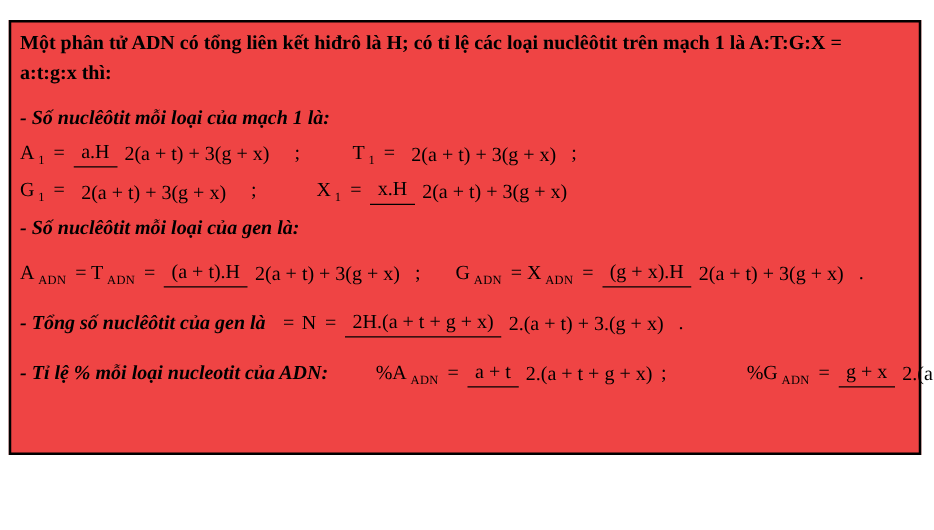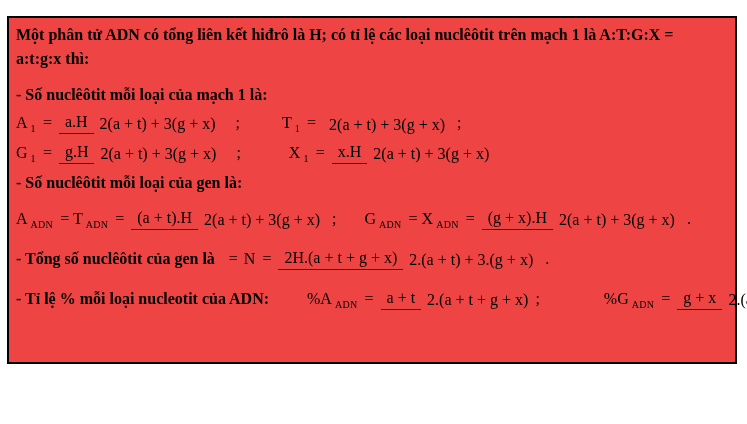--- a/index.html
+++ b/index.html
@@ -27,20 +27,21 @@
     font-weight: bold;
     font-size: 16px;
     line-height: 24px;
     white-space: nowrap;
   }
   .heading {
     font-weight: bold;
     font-size: 16px;
     line-height: 22px;
     white-space: nowrap;
+    font-style: italic;
   }
   .h-strand1 { margin-top: 13px; }
   .h-gene    { margin-top: 8px; }
   .eqrow {
     display: flex;
     align-items: center;
     font-size: 16px;
   }
   .row-1   { margin-top: 6px; }
   .row-2   { margin-top: 8px; }
@@ -117,21 +118,20 @@
       </span>
       <span class="ftrail">;</span>
     </span>
   </div>
 
   <div class="eqrow row-2">
     <span class="formula">
       <span class="fbase">G</span><span class="fsub">1</span>
       <span class="feq">=</span>
       <span class="frac">
-        <span class="fnum">g.H</span>
         <span class="fden">2(a + t) + 3(g + x)</span>
       </span>
       <span class="ftrail wide">;</span>
     </span>
     <span class="formula ml-x1">
       <span class="fbase">X</span><span class="fsub">1</span>
       <span class="feq">=</span>
       <span class="frac">
         <span class="fnum">x.H</span>
         <span class="fden">2(a + t) + 3(g + x)</span>

